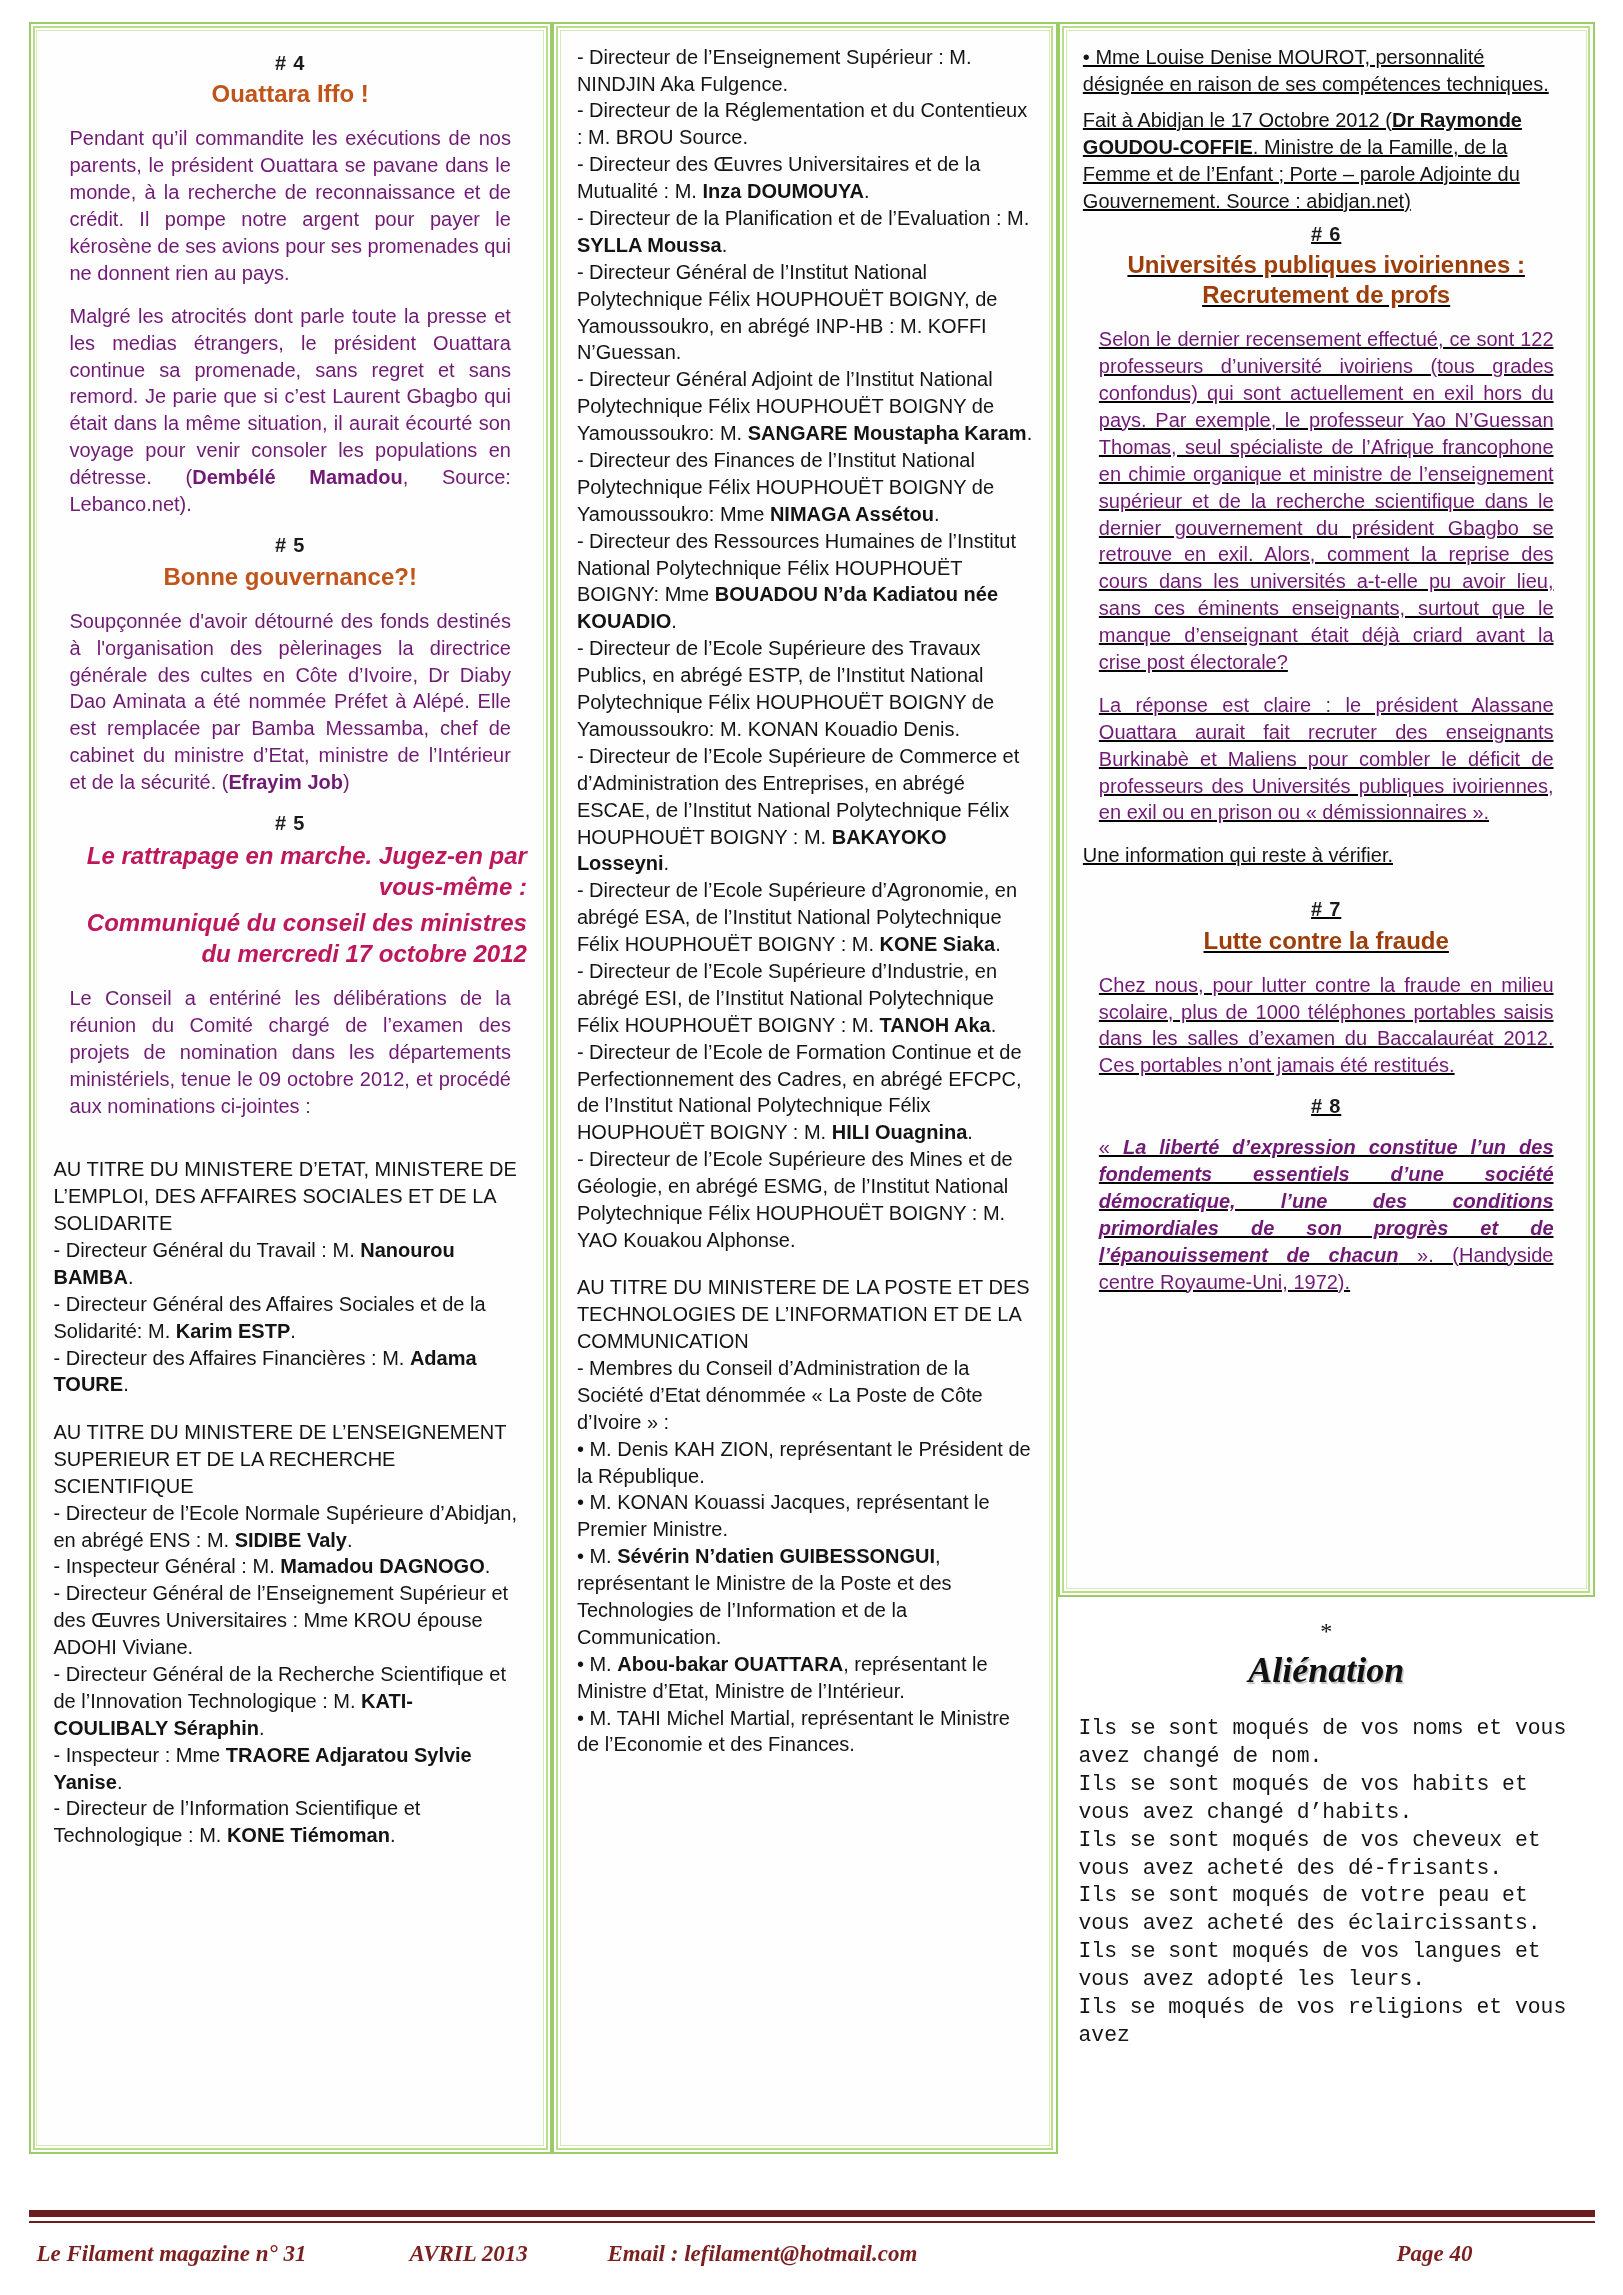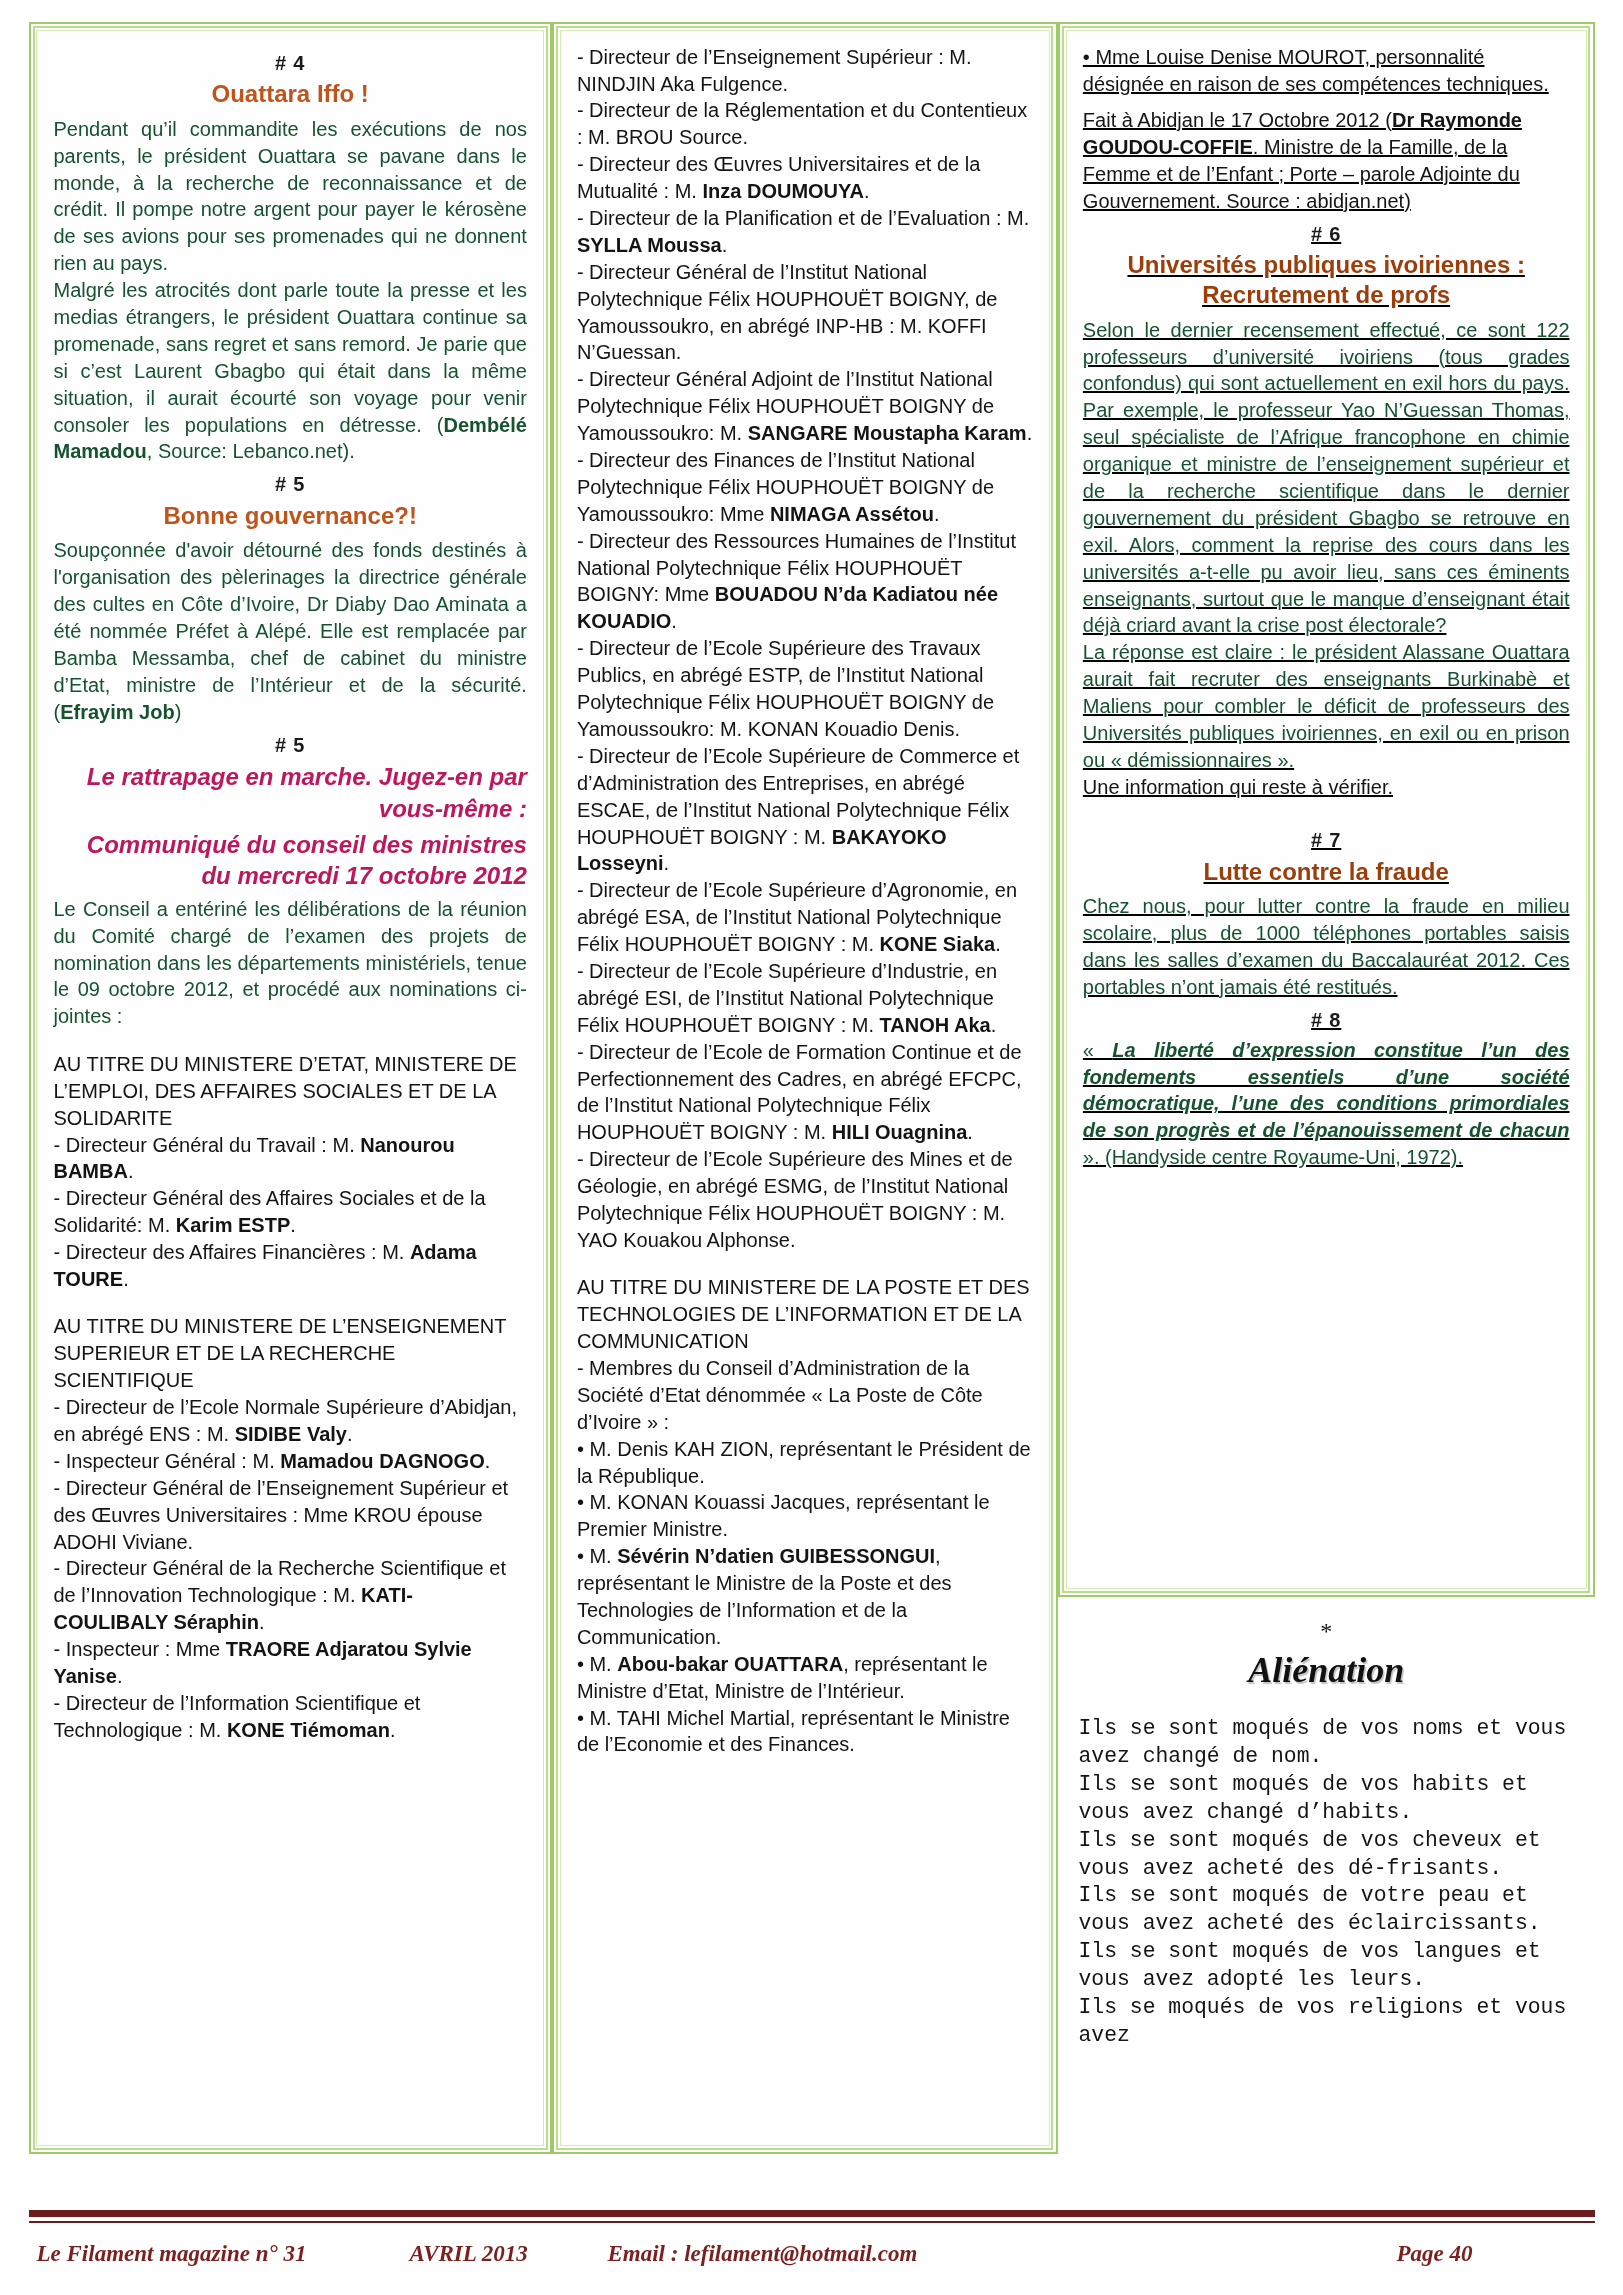--- a/index.html
+++ b/index.html
@@ -78,22 +78,22 @@
     font-weight:bold;
     font-style:italic;
     font-size:24px;
     color:#be185d;
     line-height:1.3;
     margin:0 0 4.8px 0;
   }
   p.body{
     font-size:20px;
     line-height:1.345;
-    color:#14532d;
-    margin:0;
+    color:#701a75;
+    margin:16px;
     text-align:justify;
     hyphens:none;
   }
   p.bodyL{
     font-size:20px;
     line-height:1.345;
     color:#141414;
     margin:0;
     text-align:left;
   }

